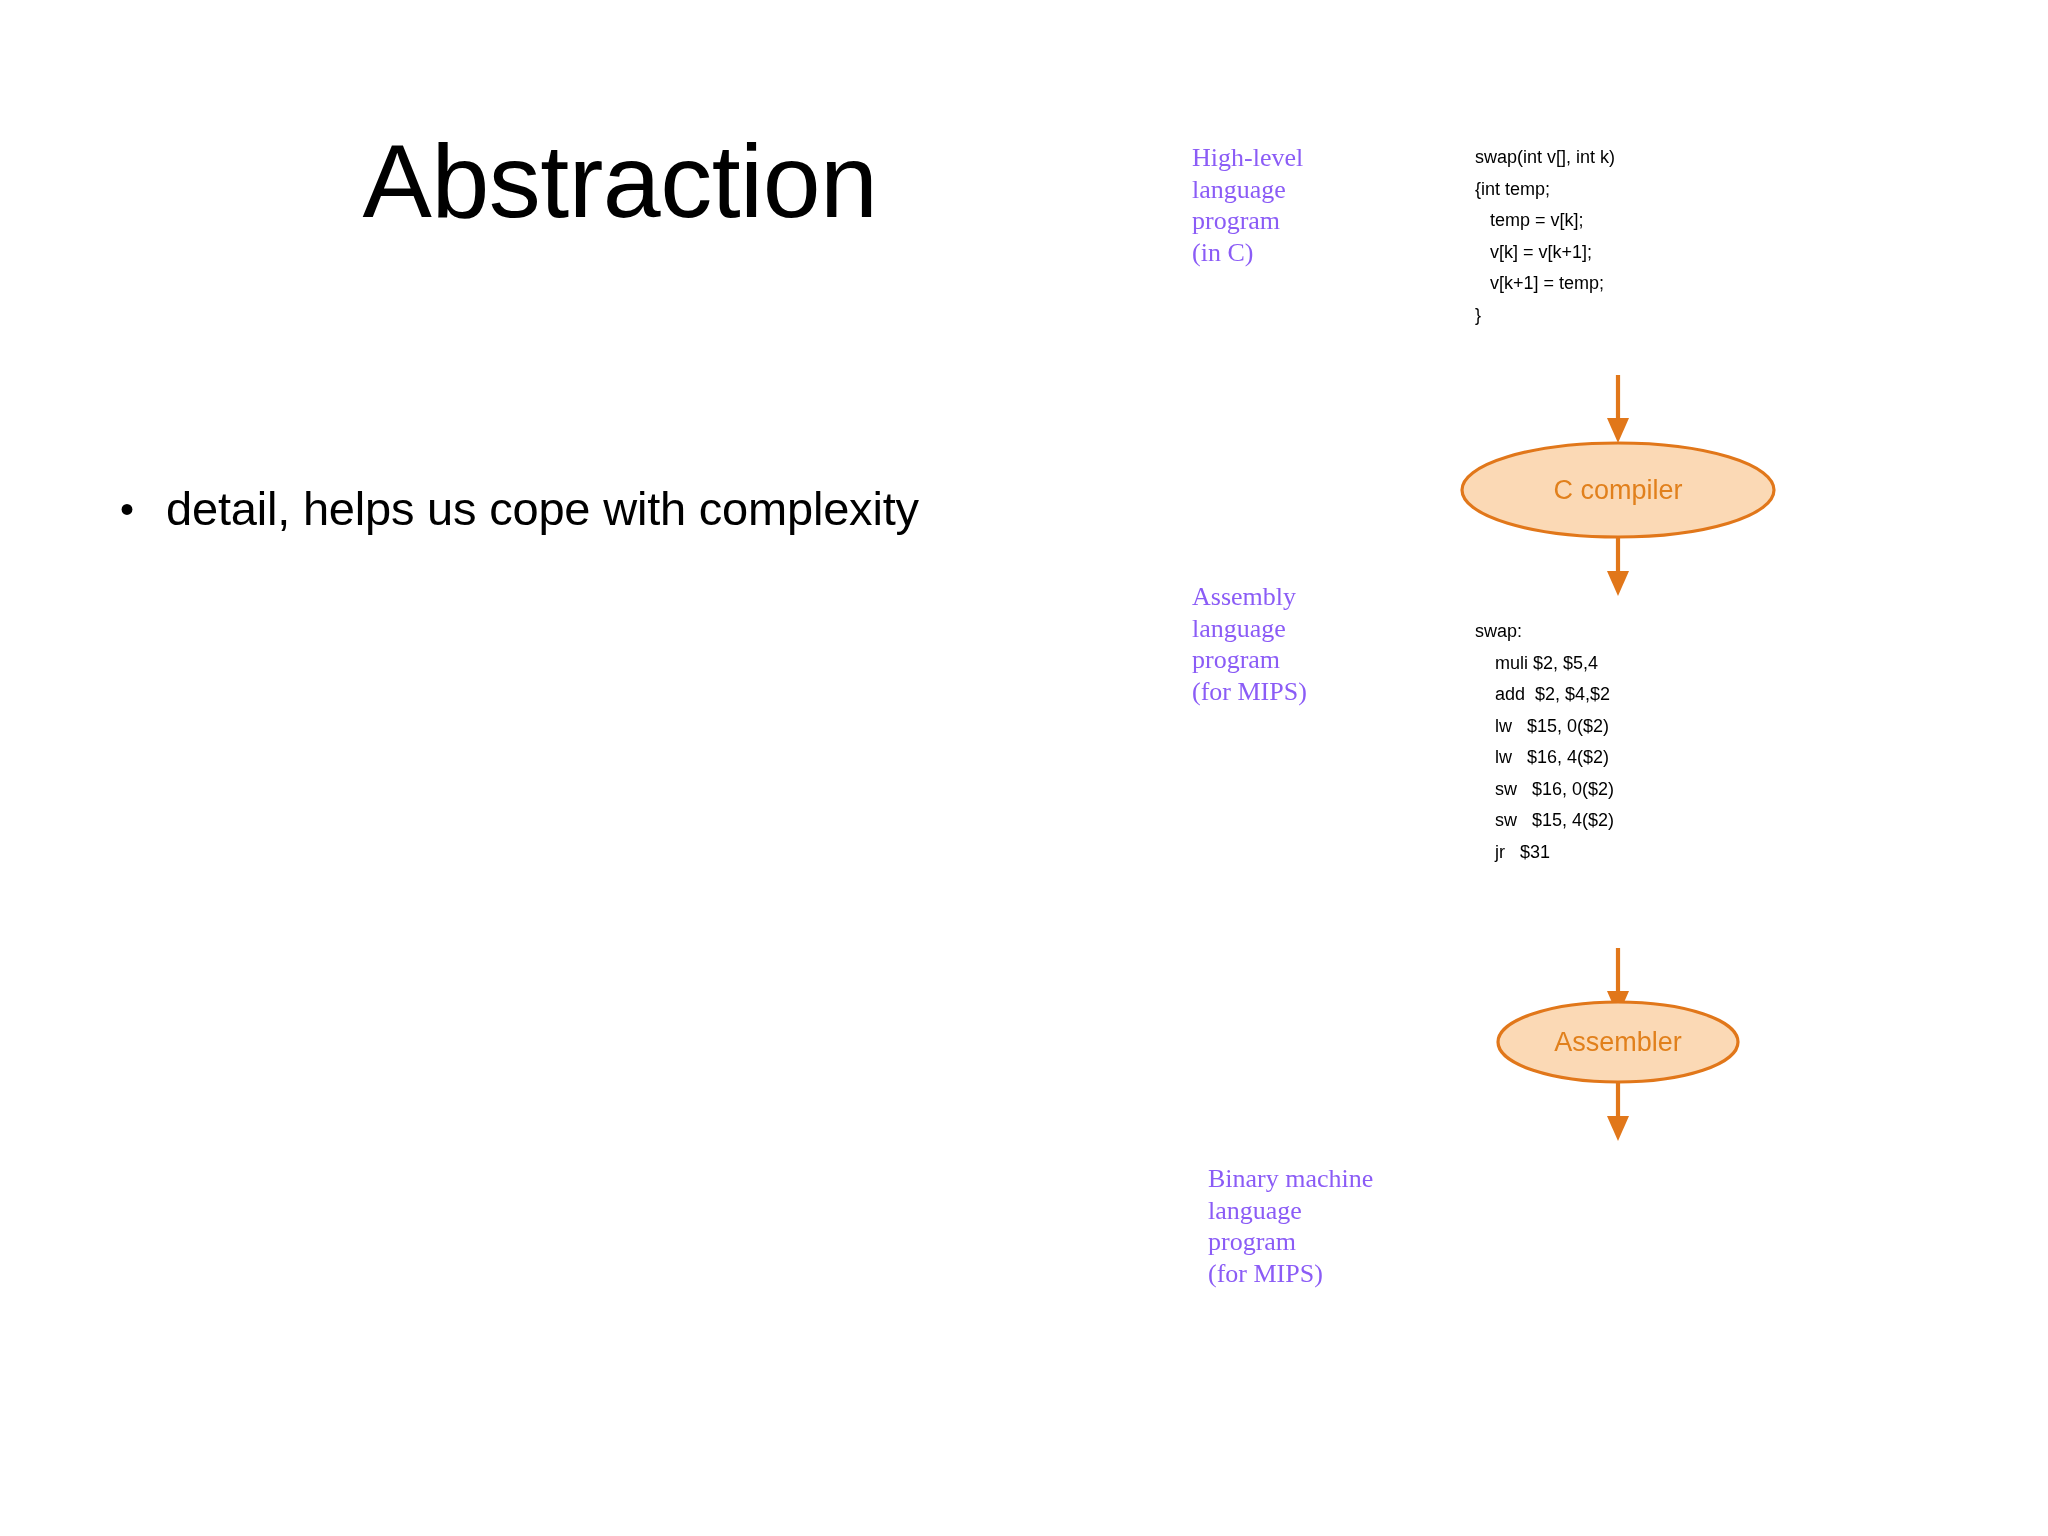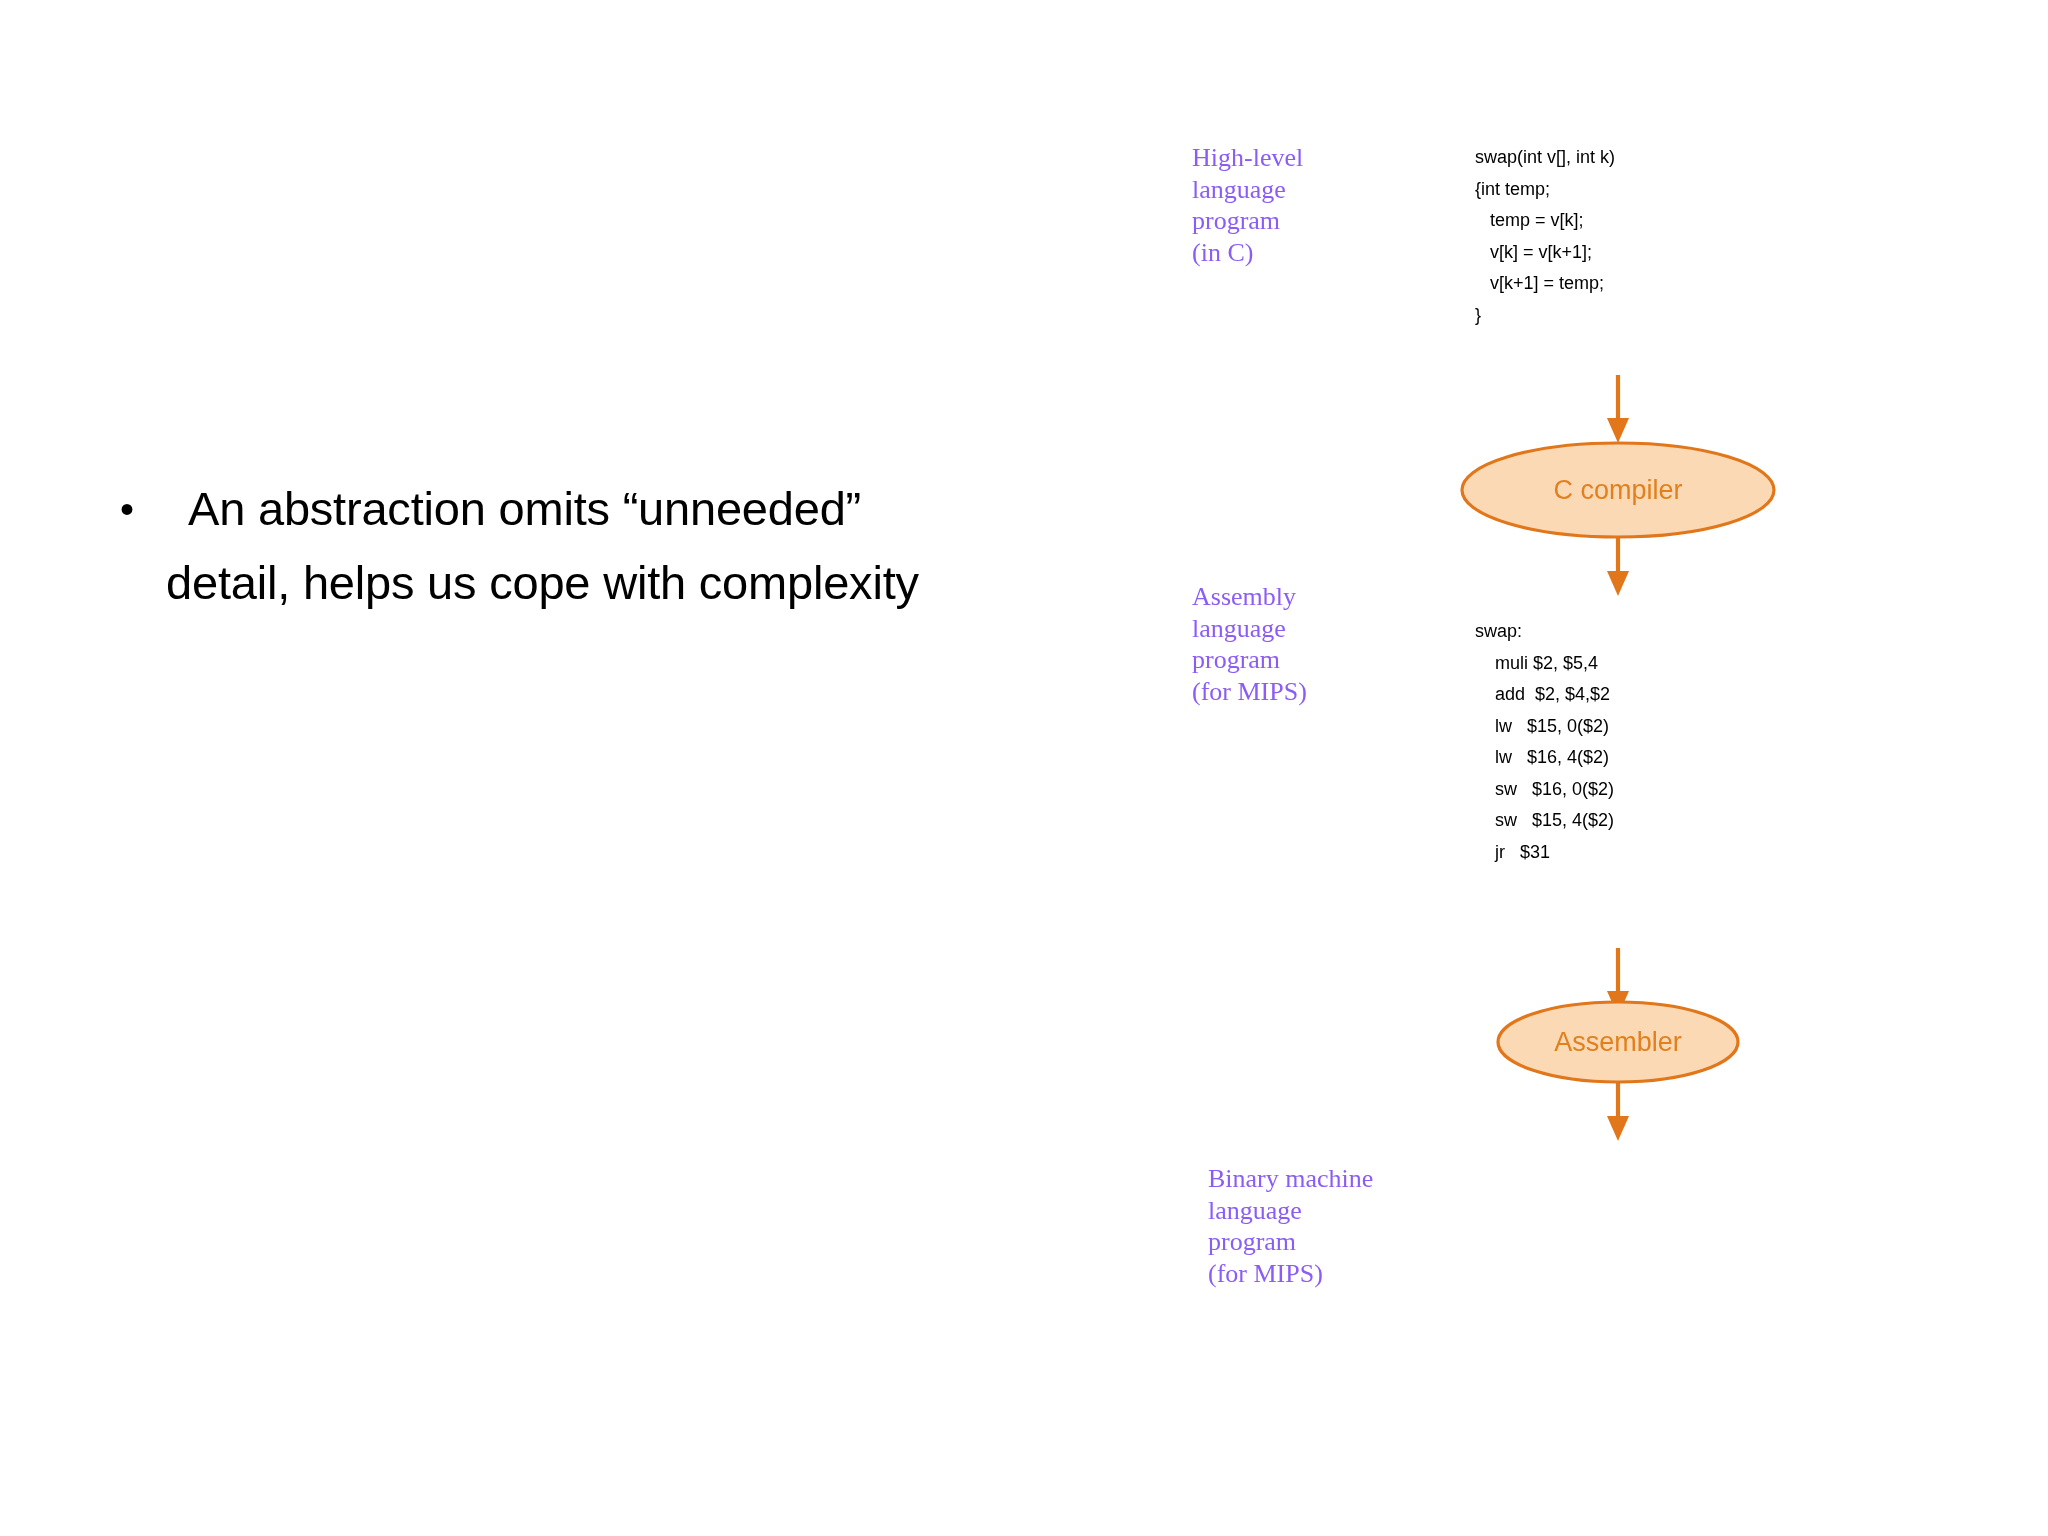--- a/index.html
+++ b/index.html
@@ -139,25 +139,25 @@
   }
   .arrow-head {
     fill: #E1771A;
   }
 </style>
 </head>
 <body>
 
 <div class="slide">
 
+  <div class="slide-title">Abstraction</div>
 
   <div class="bullet-block">
     <span class="bullet-dot">•</span>
     <span class="bullet-text">
-      <span class="l1">An abstraction omits “unneeded”</span>
       <span class="l2">detail, helps us cope with complexity</span>
     </span>
   </div>
 
   <div class="diagram">
 
     <svg class="flow-svg" viewBox="0 0 898 1536">
 
       <line class="arrow-line" x1="468" y1="375" x2="468" y2="425"></line>
       <polygon class="arrow-head" points="468,443 457,418 479,418"></polygon>

